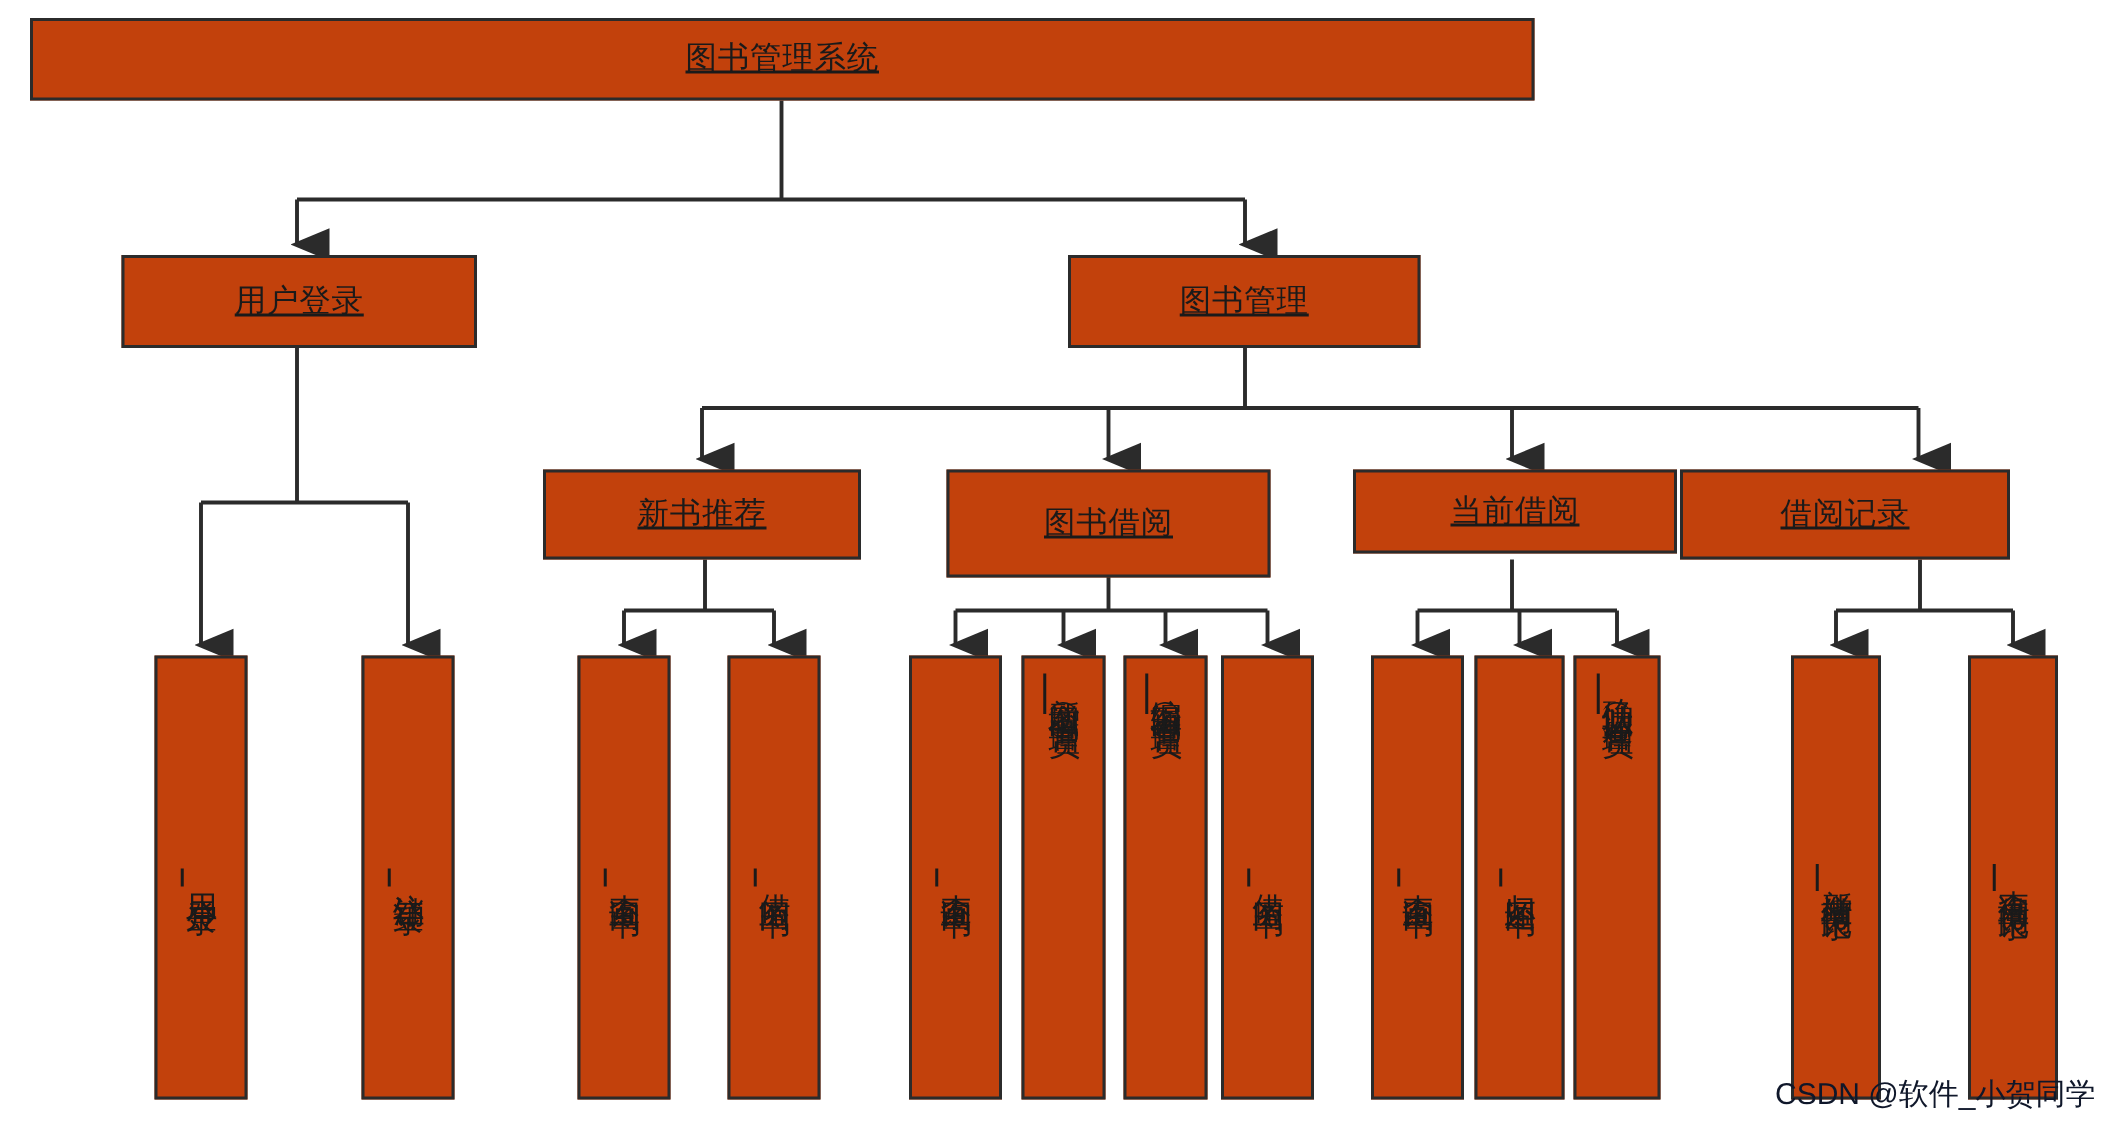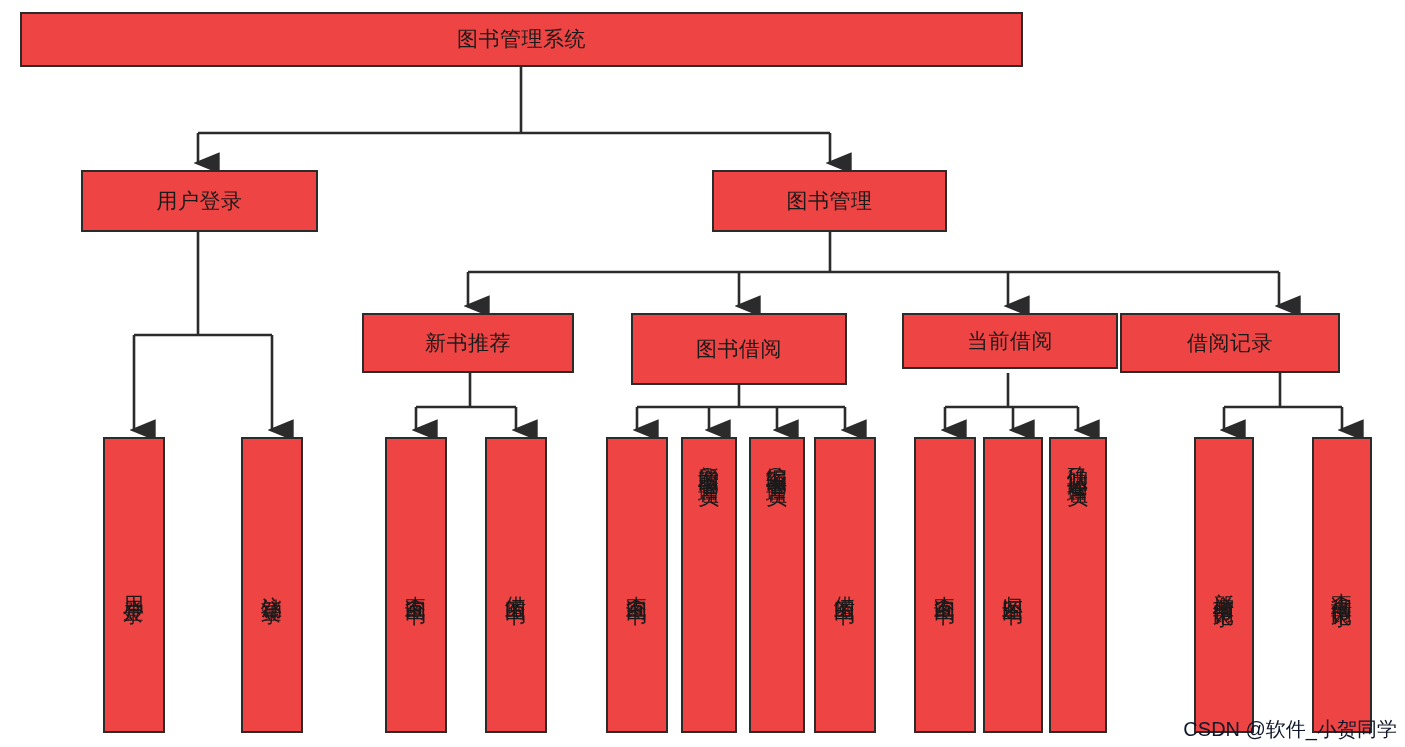--- a/index.html
+++ b/index.html
@@ -22,26 +22,27 @@
     left: 0;
     top: 0;
     width: 1405px;
     height: 747px;
     pointer-events: none;
   }
   .node {
     position: absolute;
     box-sizing: border-box;
     border: 2px solid #2b2b2b;
-    background: #ef4444;
+    background: #c2410c;
     display: flex;
     align-items: center;
     justify-content: center;
     color: #1a1a1a;
     z-index: 2;
+    text-decoration: underline;
   }
   .node .label {
     display: block;
     text-align: center;
     line-height: 1.08;
     letter-spacing: 0.5px;
   }
   .node.h .label {
     font-size: 21px;
   }

